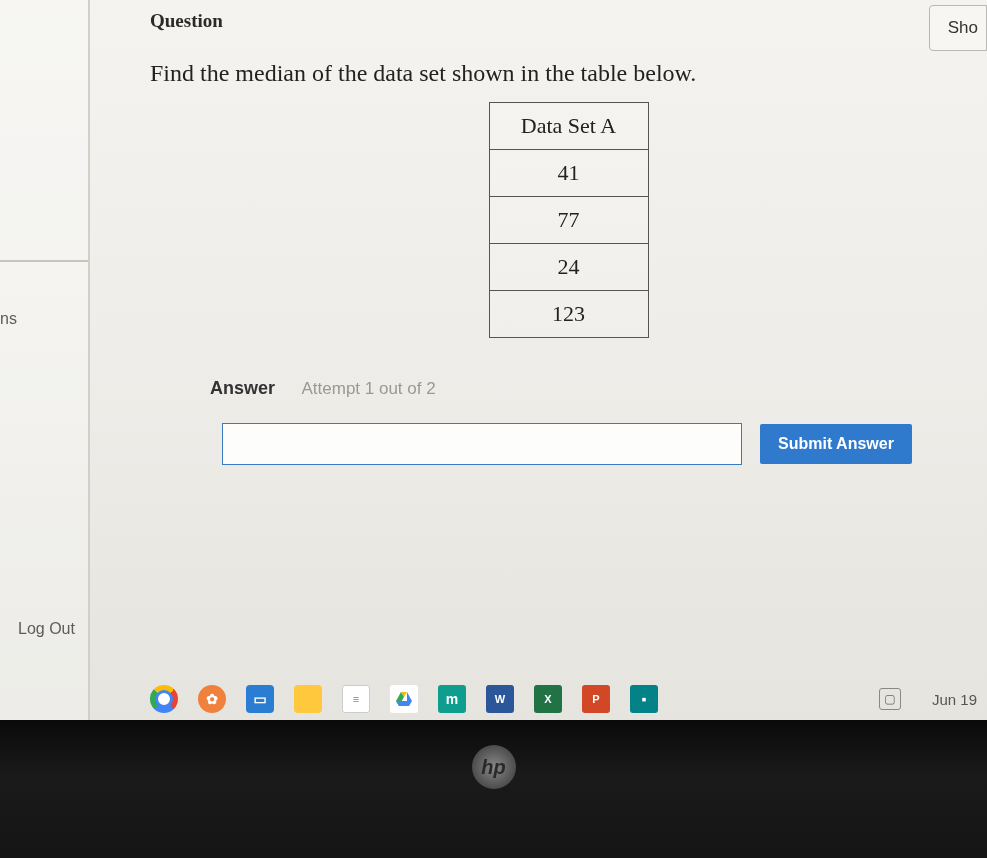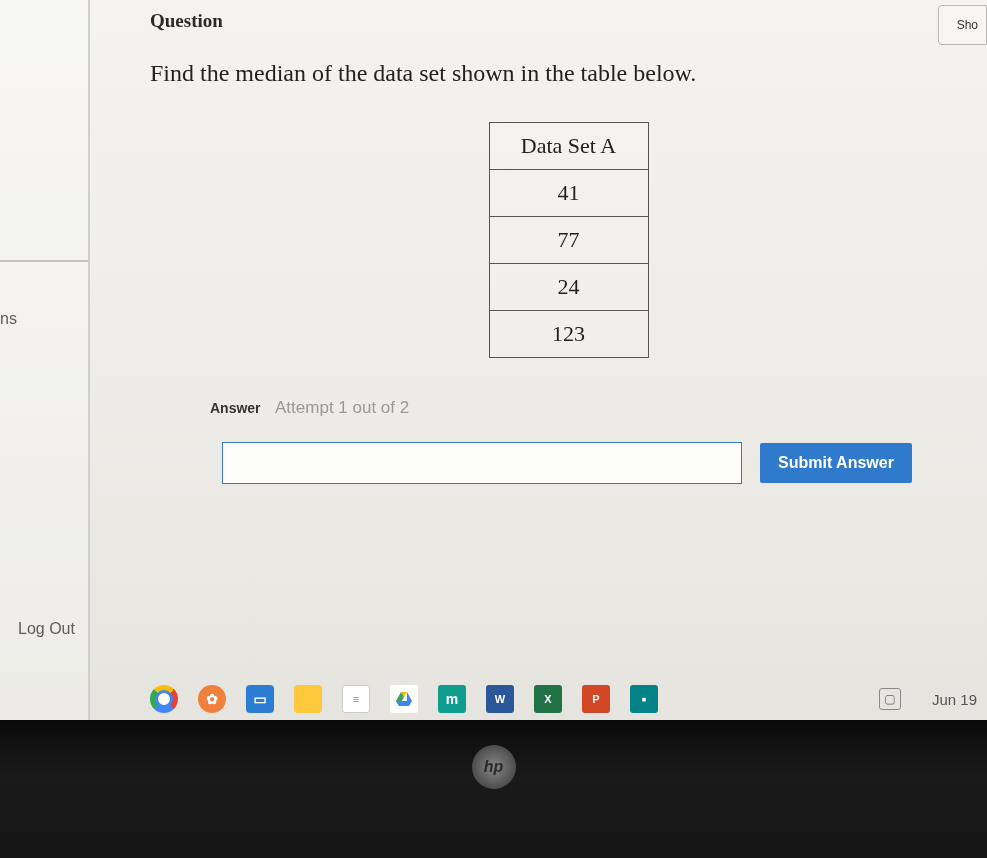--- a/index.html
+++ b/index.html
@@ -66,29 +66,29 @@
       margin-bottom: 28px;
     }
     .show-btn {
       position: absolute;
       right: 0;
       top: 5px;
       border: 1.5px solid #b8b8b4;
       background: #f7f6f2;
       padding: 12px 8px 12px 18px;
       font-family: Arial, sans-serif;
-      font-size: 12px;
+      font-size: 17px;
       color: #333;
       border-radius: 4px 0 0 4px;
     }
     .question-text {
       font-family: Georgia, serif;
       font-size: 24px;
       color: #222;
-      margin-bottom: 35px;
+      margin-bottom: 15px;
     }
     .data-table {
       margin: 0 auto 40px auto;
       border-collapse: collapse;
       width: 160px;
     }
     .data-table th, .data-table td {
       border: 1.5px solid #555;
       padding: 10px 8px;
       text-align: center;
@@ -103,24 +103,24 @@
     .table-wrap {
       width: 100%;
       text-align: center;
     }
     .answer-row {
       margin-top: 30px;
       margin-left: 60px;
       font-family: Arial, sans-serif;
     }
     .answer-label {
-      font-size: 14px;
+      font-size: 18px;
       font-weight: bold;
       color: #333;
-      margin-right: 10px;
+      margin-right: 22px;
     }
     .attempt-label {
       font-size: 17px;
       color: #9a9a94;
     }
     .input-row {
       margin-top: 24px;
       margin-left: 60px;
       display: flex;
       align-items: center;
@@ -201,21 +201,21 @@
       width: 44px;
       height: 44px;
       border-radius: 50%;
       background: radial-gradient(circle, #888 0%, #555 60%, #333 100%);
       display: flex;
       align-items: center;
       justify-content: center;
       font-family: Arial, sans-serif;
       font-style: italic;
       font-weight: bold;
-      font-size: 16px;
+      font-size: 20px;
       color: #2a2a2a;
     }
   </style>
 </head>
 <body>
 
 <div class="screen-area">
 
   <div class="left-sidebar">
     <div class="sidebar-sep"></div>

